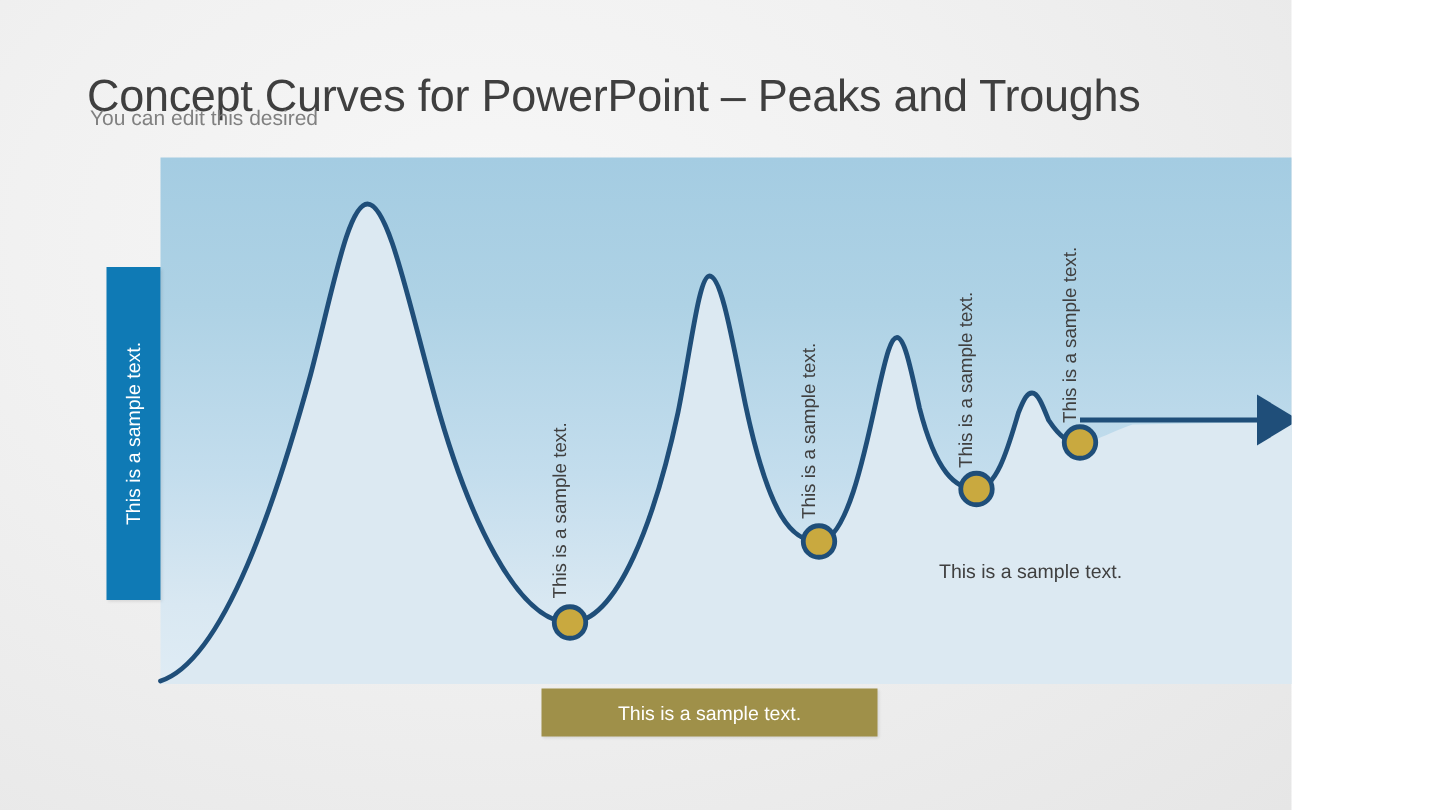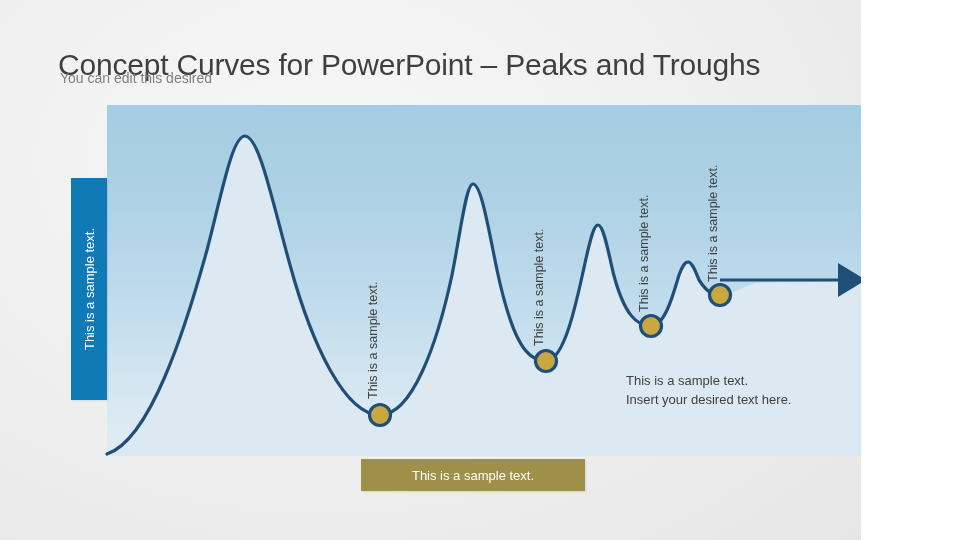--- a/index.html
+++ b/index.html
@@ -204,16 +204,15 @@
   <div id="left-tab">
     <span id="left-tab-label">This is a sample text.</span>
   </div>
 
   <div id="bottom-tab">
     <span id="bottom-tab-label">This is a sample text.</span>
   </div>
 
   <div id="body-text">
     <div>This is a sample text.</div>
-    <div>Insert your desired text here.</div>
   </div>
 
 </div>
 
 </body></html>

